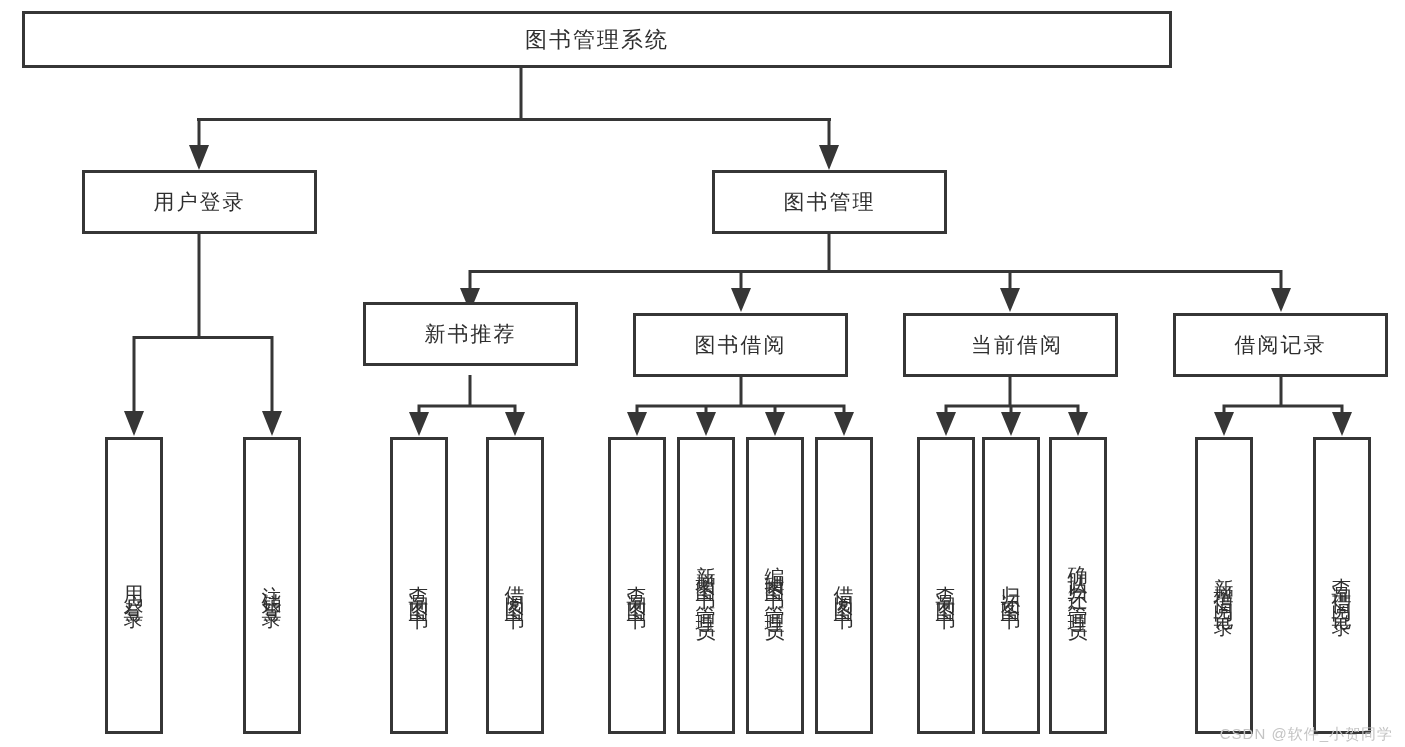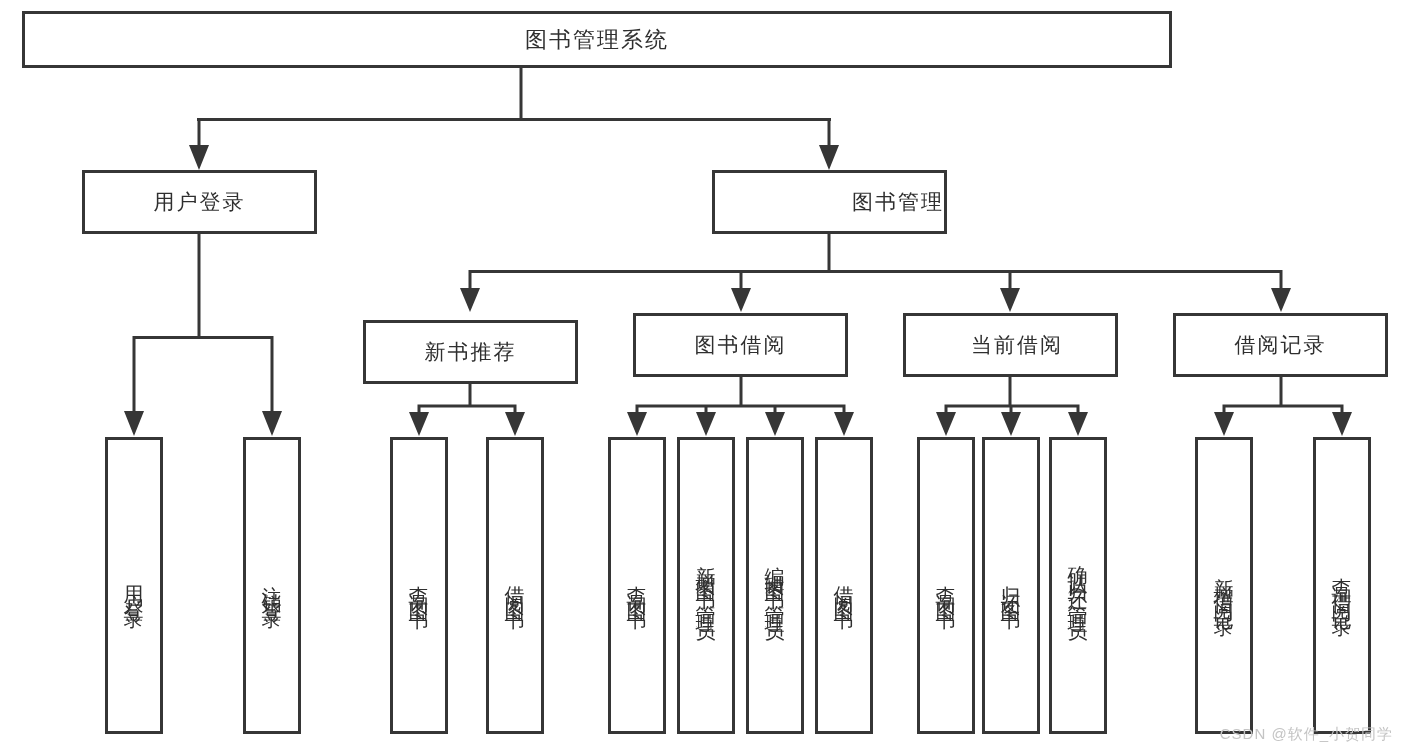--- a/index.html
+++ b/index.html
@@ -115,25 +115,25 @@
     </g>
   </svg>
 
   <div class="box" style="left:22px; top:11px; width:1150px; height:57px;">
     <span class="hlabel root-label">图书管理系统</span>
   </div>
 
   <div class="box" style="left:82px; top:170px; width:235px; height:64px;">
     <span class="hlabel">用户登录</span>
   </div>
-  <div class="box" style="left:712px; top:170px; width:235px; height:64px;justify-content:flex-end;">
+  <div class="box" style="left:712px; top:170px; width:235px; height:64px;">
     <span class="hlabel">图书管理</span>
   </div>
 
-  <div class="box" style="left:363px; top:320px; width:215px; height:64px;">
+  <div class="box" style="left:363px; top:302px; width:215px; height:64px;">
     <span class="hlabel">新书推荐</span>
   </div>
   <div class="box" style="left:633px; top:313px; width:215px; height:64px;">
     <span class="hlabel">图书借阅</span>
   </div>
   <div class="box" style="left:903px; top:313px; width:215px; height:64px;padding-left:13px;">
     <span class="hlabel">当前借阅</span>
   </div>
   <div class="box" style="left:1173px; top:313px; width:215px; height:64px;">
     <span class="hlabel">借阅记录</span>

